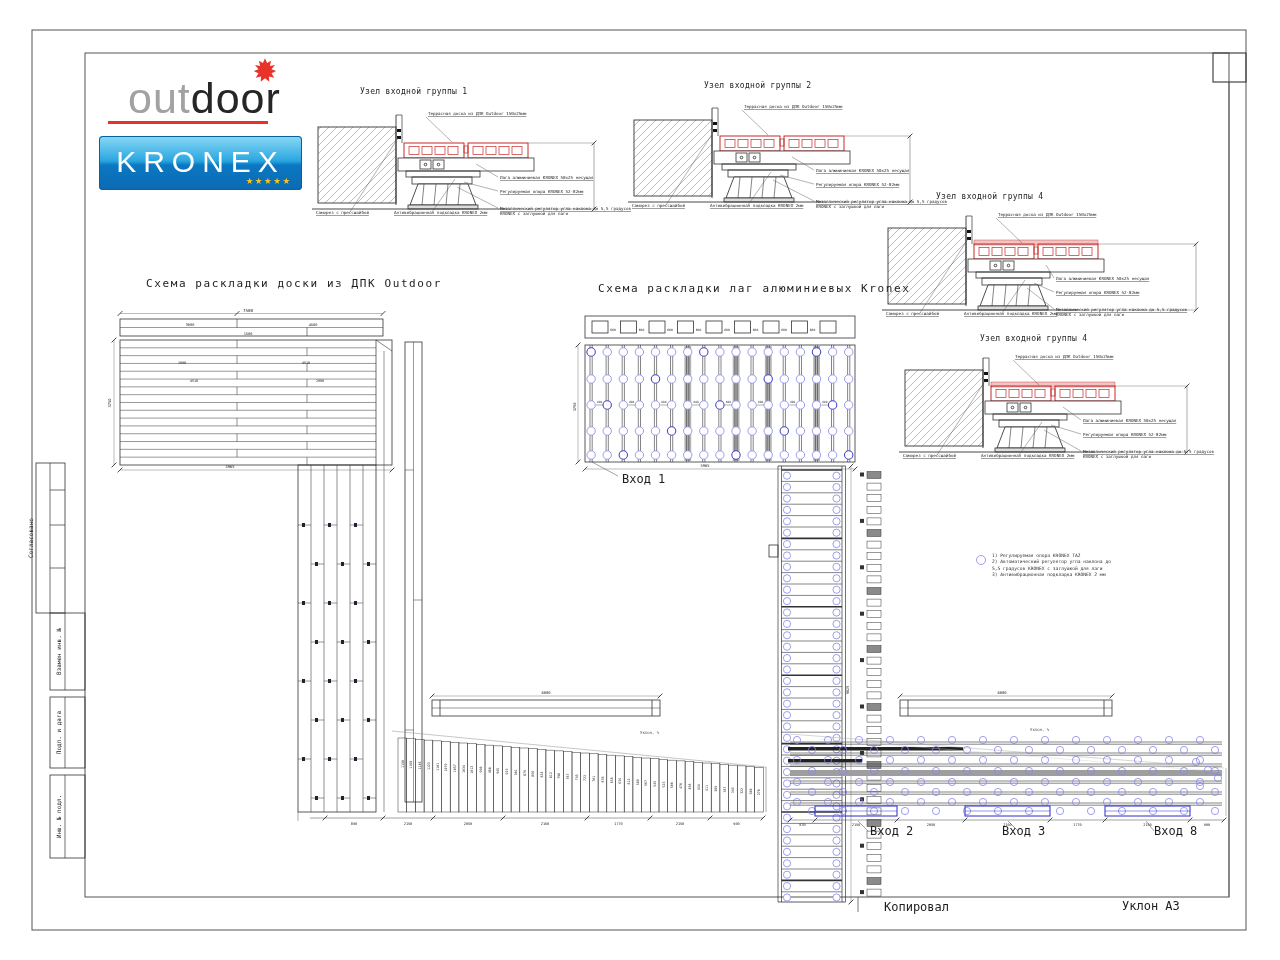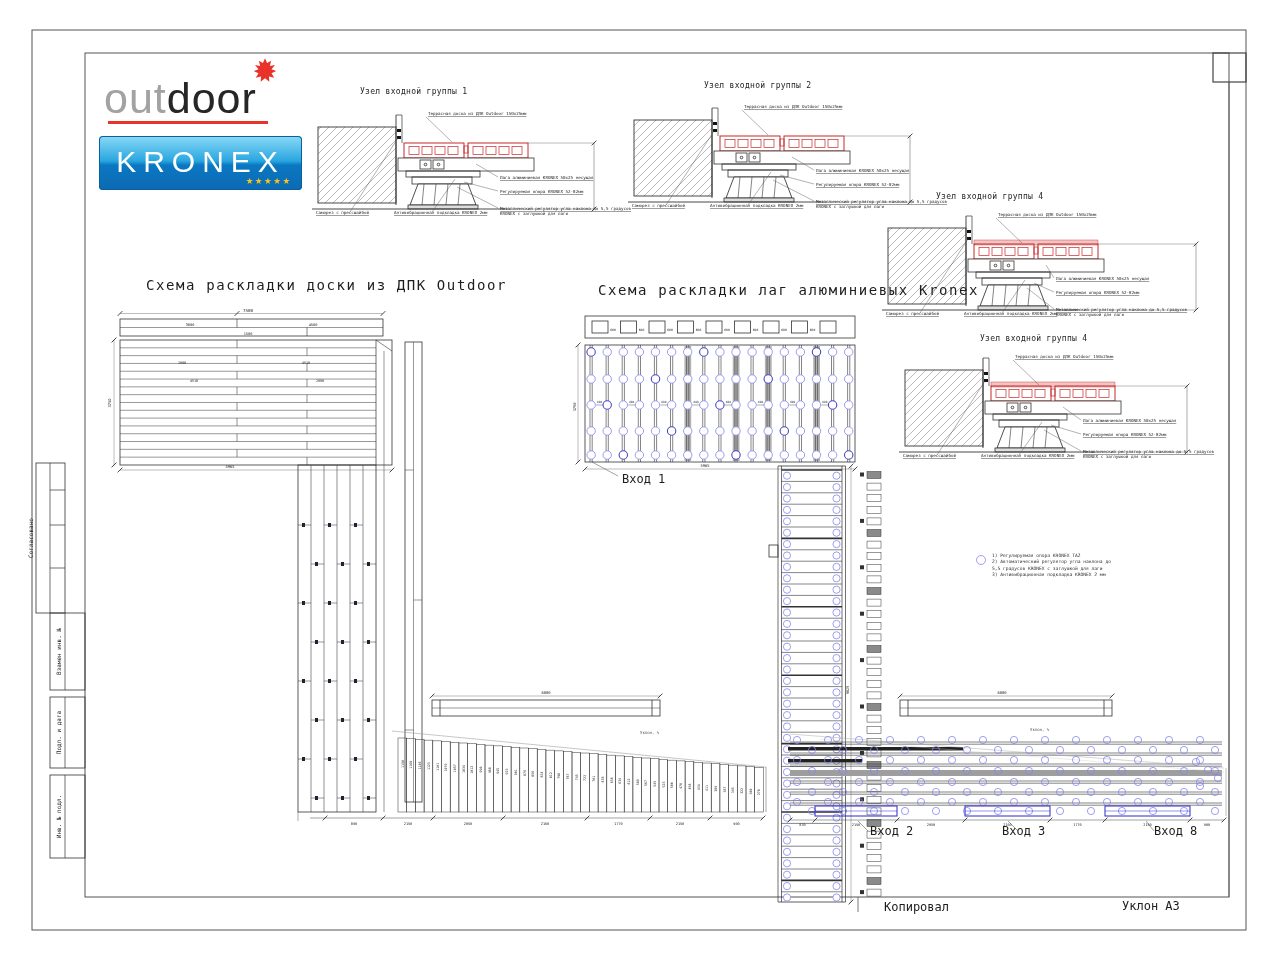--- a/index.html
+++ b/index.html
@@ -1,30 +1,30 @@
 <!DOCTYPE html>
 <html><head>
 <meta charset="utf-8">
 <style>
   html,body{margin:0;padding:0;background:#ffffff;}
   #sheet{position:relative;width:1280px;height:960px;background:#fff;overflow:hidden;
          font-family:"DejaVu Sans Mono", monospace;color:#222;}
   .abs{position:absolute;white-space:nowrap;}
   .cad{font-family:"DejaVu Sans Mono", monospace;color:#1d1d1d;}
   .det-title{font-size:8px;letter-spacing:.3px;}
-  .scheme-title{font-size:14px;letter-spacing:1.6px;text-align:center;}
+  .scheme-title{font-size:11px;letter-spacing:1.6px;text-align:center;}
   .entry{font-size:12px;}
   .small{font-size:12px;}
   .legend-line{font-size:4.6px;line-height:6.3px;color:#333;}
   .vtext{font-size:6px;text-align:center;transform:rotate(-90deg);transform-origin:left bottom;
          position:absolute;height:13px;line-height:13px;}
   
   #outdoor-logo{left:104px;top:74px;font-family:"Liberation Sans",sans-serif;font-size:43px;
                 letter-spacing:1px;font-weight:400;}
-  #outdoor-logo .g{color:#a2a2a2;}
+  #outdoor-logo .g{color:#a2a2a2;margin-left:24px;}
   #outdoor-logo .d{color:#262626;}
   #outdoor-underline{left:108px;top:121px;width:160px;height:3px;background:#e8332a;}
   #maple{left:251px;top:57px;}
   
   #kronex-logo{left:99px;top:136px;width:203px;height:54px;border-radius:4px;
     background:linear-gradient(#8ad9f6,#2aa7e0 46%,#0b77c2 54%,#0c6ab2);
     box-shadow:inset 0 0 0 1px #0a5f9e;}
   #kronex-text{position:absolute;left:0;right:0;top:9px;text-align:center;color:#fff;
     font-family:"Liberation Sans",sans-serif;font-size:30px;letter-spacing:7px;font-weight:500;}
   #kronex-stars{position:absolute;right:10px;bottom:3px;color:#f7c51e;font-size:12px;letter-spacing:2px;}

